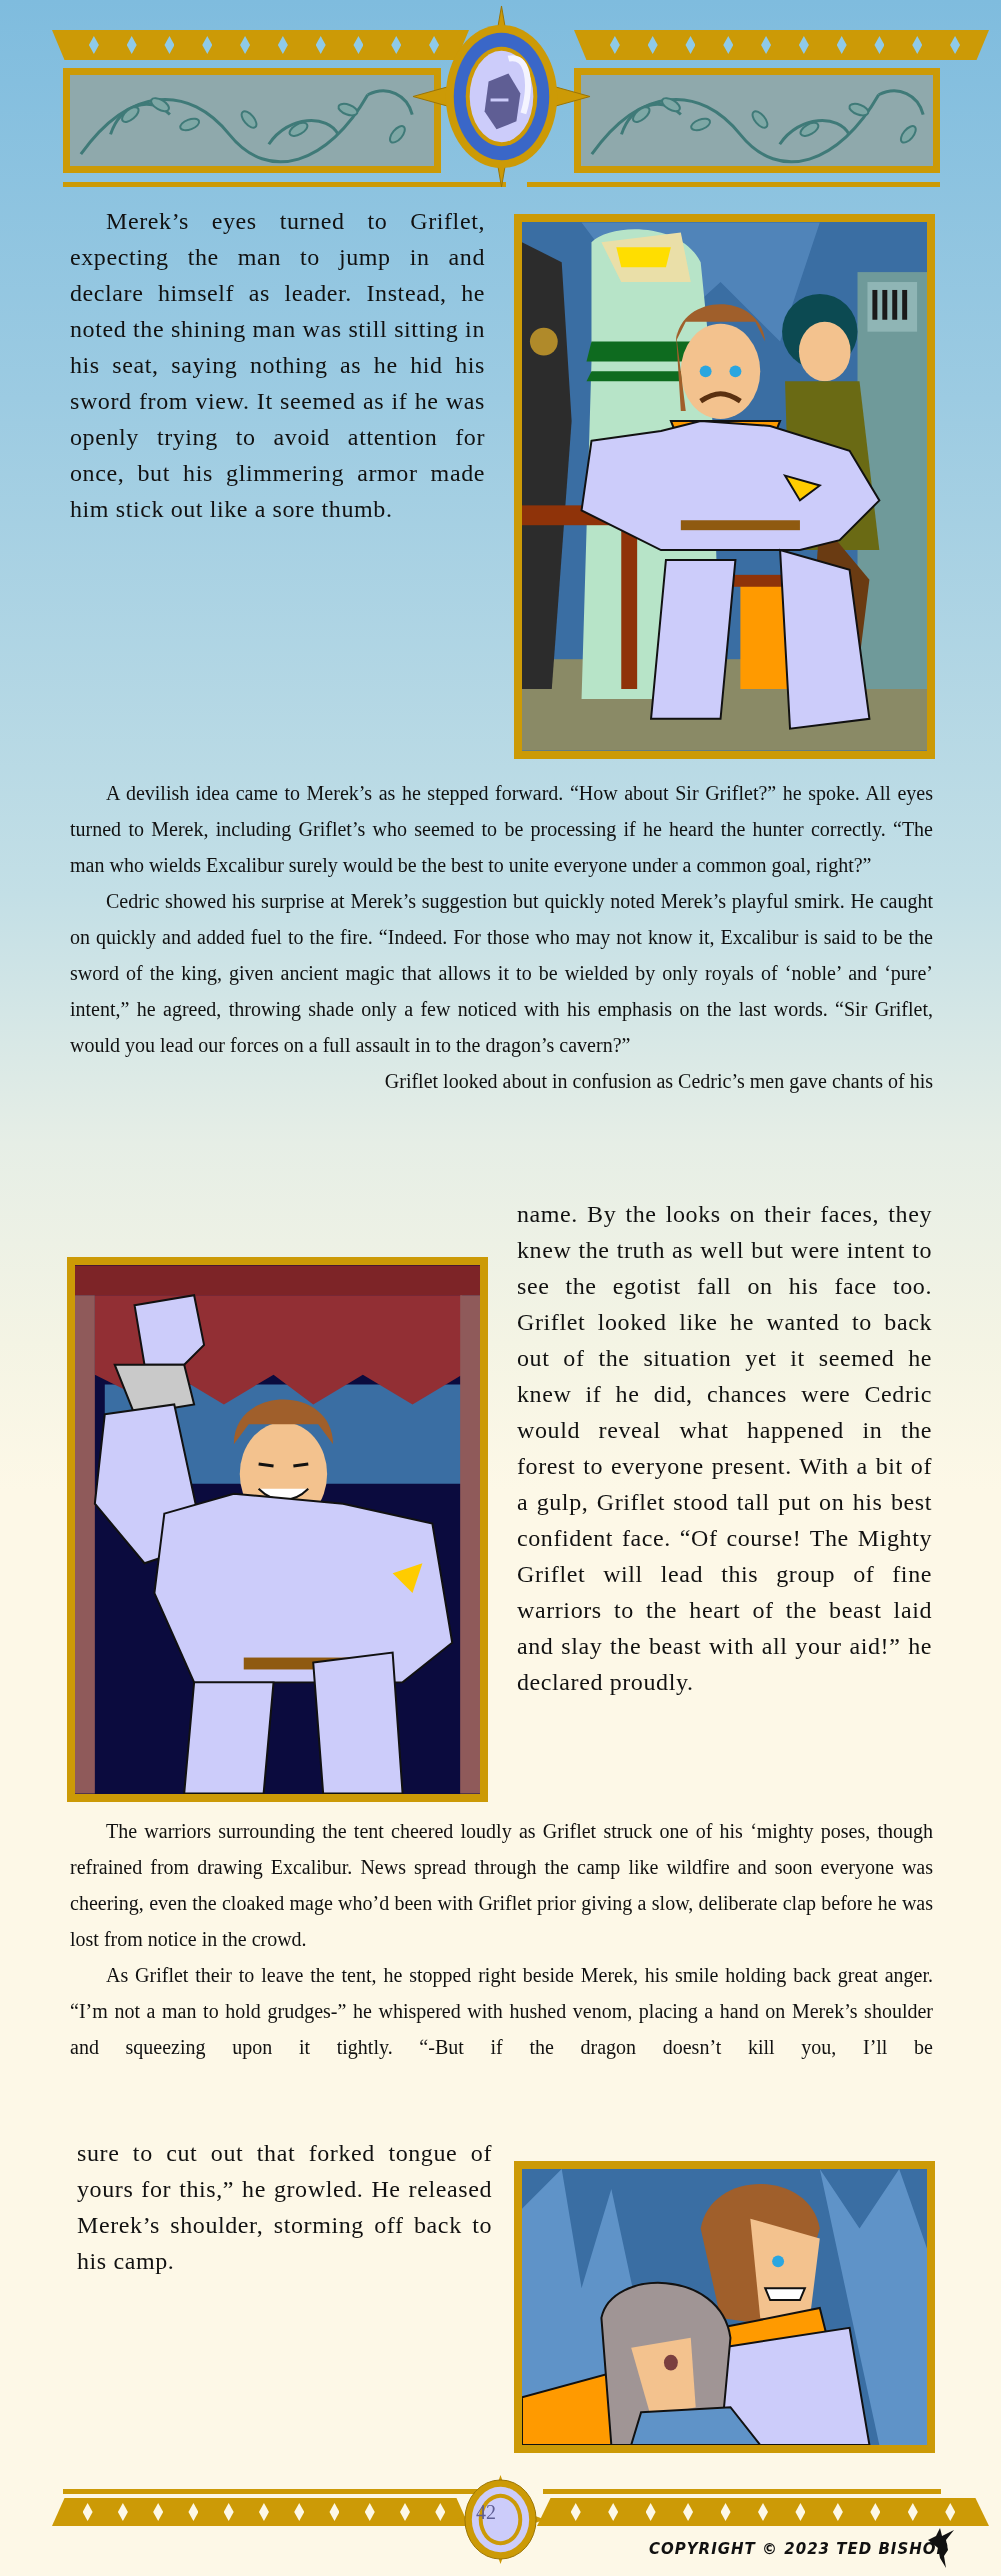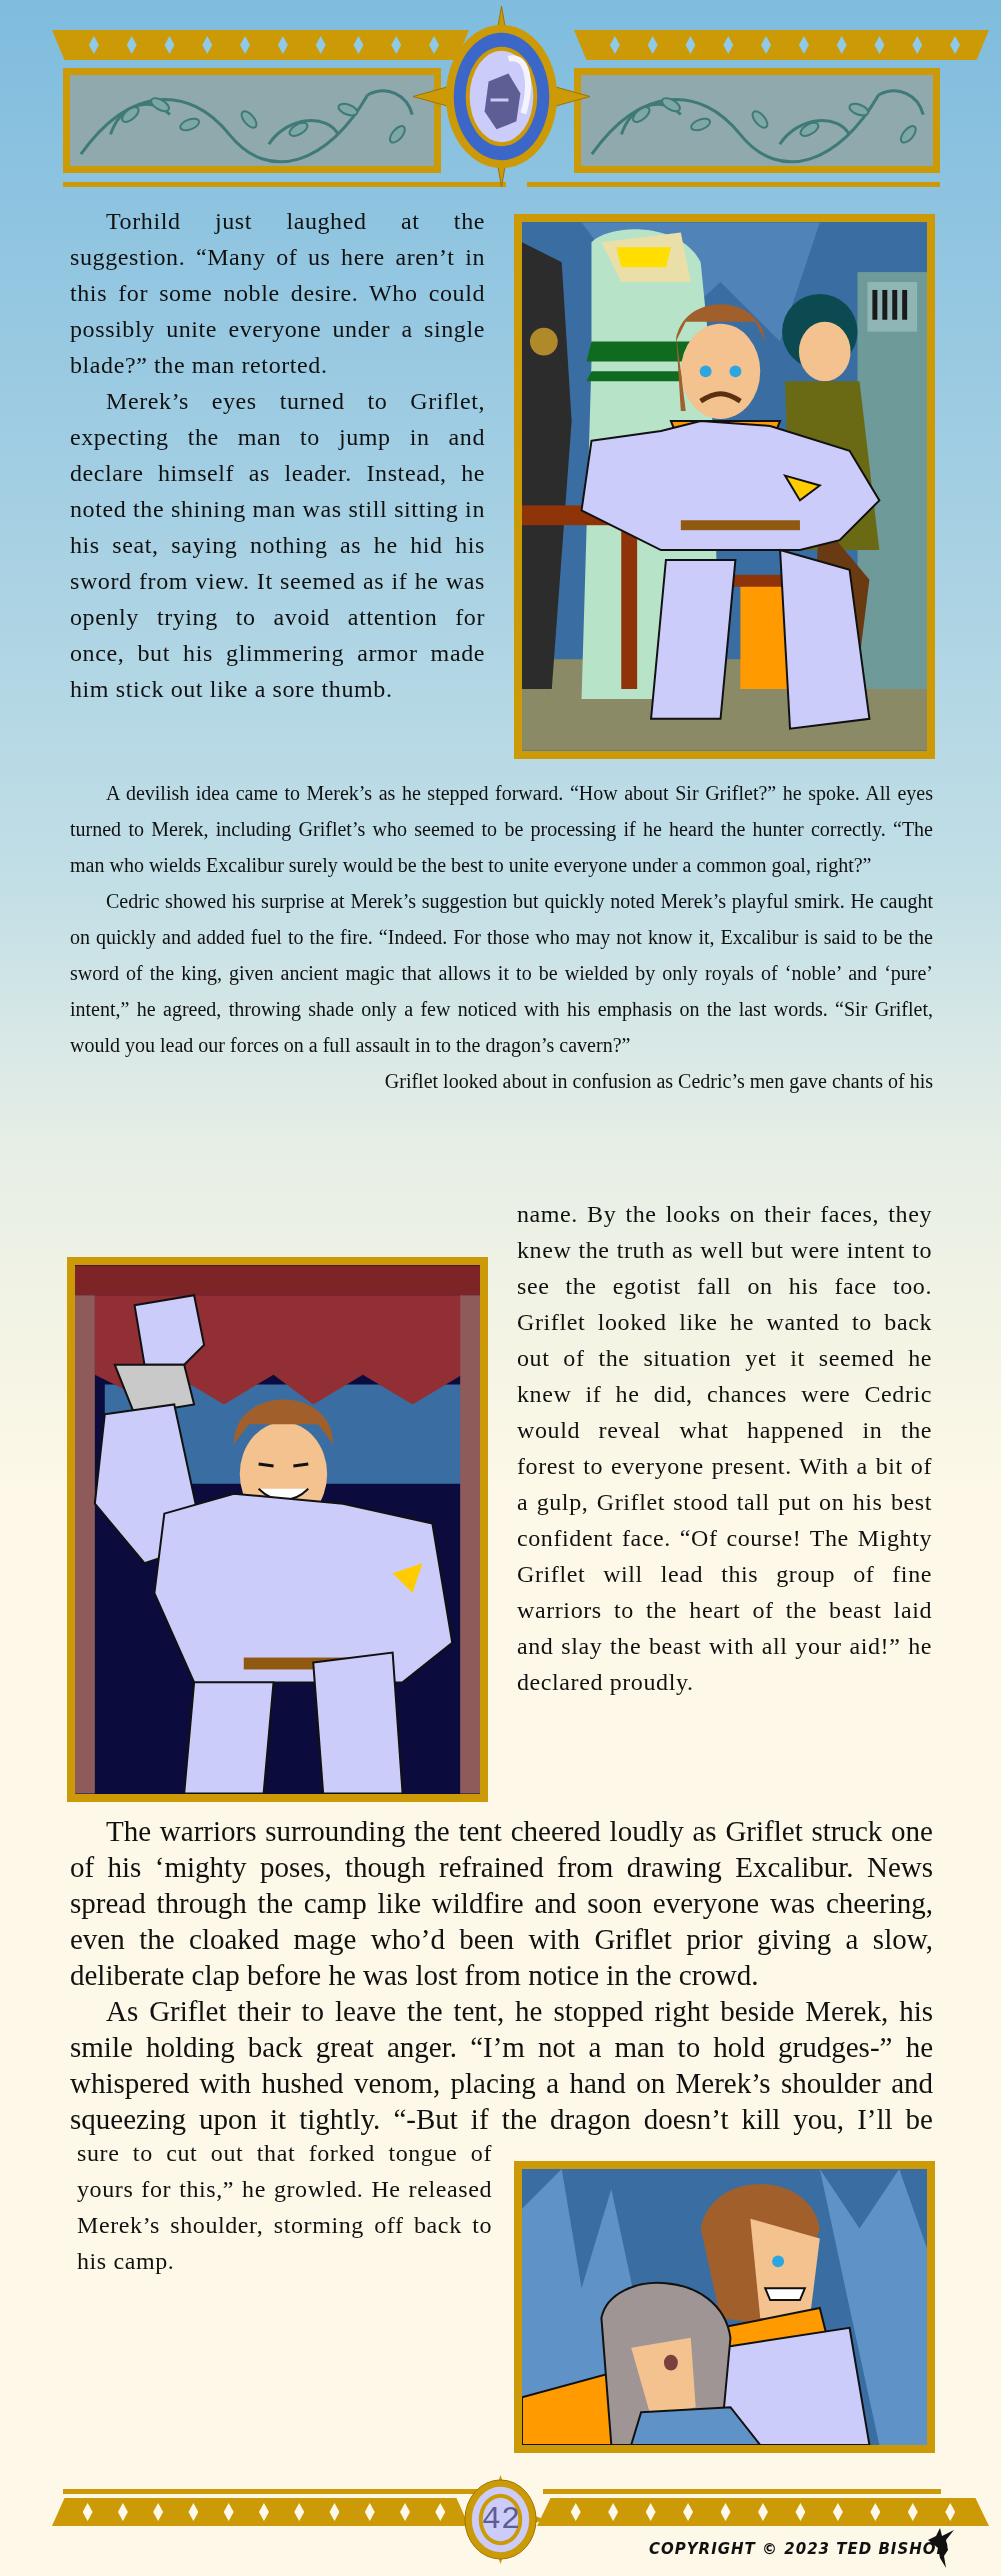--- a/index.html
+++ b/index.html
@@ -114,35 +114,34 @@
     <ellipse cx="93" cy="93" rx="48" ry="64" fill="#3a67c8"></ellipse>
     <ellipse cx="93" cy="93" rx="36" ry="50" fill="#cc9a06"></ellipse>
     <ellipse cx="93" cy="93" rx="32" ry="46" fill="#ccccfa"></ellipse>
     <path d="M100 55 C 120 50, 124 80, 115 110" fill="none" stroke="#f4f4ff" stroke-width="6"></path>
     <path d="M80 78 L 100 70 L 112 90 L 108 118 L 88 126 L 76 108 Z" fill="#5f5e94"></path>
     <rect x="82" y="95" width="18" height="3" fill="#ccccfa"></rect>
   </svg>
 </div>
 
 <div class="txt" style="left:70px;top:203px;width:415px;">
-  <p>Torhild just laughed at the suggestion. “Many of us here aren’t in this for some noble desire. Who could possibly unite everyone under a single blade?” the man retorted.</p>
   <p>Merek’s eyes turned to Griflet, expecting the man to jump in and declare himself as leader. Instead, he noted the shining man was still sitting in his seat, saying nothing as he hid his sword from view. It seemed as if he was openly trying to avoid attention for once, but his glimmering armor made him stick out like a sore thumb.</p>
 </div>
 
 <div class="txt cond" style="left:70px;top:775px;width:863px;letter-spacing:0;font-size:20px;line-height:36px;">
   <p>A devilish idea came to Merek’s as he stepped forward. “How about Sir Griflet?” he spoke. All eyes turned to Merek, including Griflet’s who seemed to be processing if he heard the hunter correctly. “The man who wields Excalibur surely would be the best to unite everyone under a common goal, right?”</p>
   <p>Cedric showed his surprise at Merek’s suggestion but quickly noted Merek’s playful smirk. He caught on quickly and added fuel to the fire. “Indeed. For those who may not know it, Excalibur is said to be the sword of the king, given ancient magic that allows it to be wielded by only royals of ‘noble’ and ‘pure’ intent,” he agreed, throwing shade only a few noticed with his emphasis on the last words. “Sir Griflet, would you lead our forces on a full assault in to the dragon’s cavern?”</p>
   <p style="text-align:right;">Griflet looked about in confusion as Cedric’s men gave chants of his</p>
 </div>
 
 <div class="txt" style="left:517px;top:1196px;width:415px;">
   <p class="noindent">name. By the looks on their faces, they knew the truth as well but were intent to see the egotist fall on his face too. Griflet looked like he wanted to back out of the situation yet it seemed he knew if he did, chances were Cedric would reveal what happened in the forest to everyone present. With a bit of a gulp, Griflet stood tall put on his best confident face. “Of course! The Mighty Griflet will lead this group of fine warriors to the heart of the beast laid and slay the beast with all your aid!” he declared proudly.</p>
 </div>
 
-<div class="txt cond" style="left:70px;top:1813px;width:863px;letter-spacing:0;font-size:29px;line-height:36px;">
+<div class="txt cond" style="left:70px;top:1813px;width:863px;letter-spacing:0;font-size:20px;line-height:36px;">
   <p>The warriors surrounding the tent cheered loudly as Griflet struck one of his ‘mighty poses, though refrained from drawing Excalibur. News spread through the camp like wildfire and soon everyone was cheering, even the cloaked mage who’d been with Griflet prior giving a slow, deliberate clap before he was lost from notice in the crowd.</p>
   <p style="text-align-last:justify;">As Griflet their to leave the tent, he stopped right beside Merek, his smile holding back great anger. “I’m not a man to hold grudges-” he whispered with hushed venom, placing a hand on Merek’s shoulder and squeezing upon it tightly. “-But if the dragon doesn’t kill you, I’ll be</p>
 </div>
 
 <div class="txt" style="left:77px;top:2135px;width:415px;">
   <p class="noindent">sure to cut out that forked tongue of yours for this,” he growled. He released Merek’s shoulder, storming off back to his camp.</p>
 </div>
 
 <div class="frame" style="left:514px;top:214px;width:421px;height:545px;">
   <div class="art" style="background:#3a6ea3;">
@@ -284,20 +283,20 @@
   <svg class="abs" style="left:456px;top:2475px;" width="89" height="89" viewBox="0 0 90 90">
     <polygon points="45,0 52,20 38,20" fill="#cc9a06"></polygon>
     <polygon points="45,90 52,70 38,70" fill="#cc9a06"></polygon>
     <polygon points="0,45 20,38 20,52" fill="#cc9a06"></polygon>
     <polygon points="90,45 70,38 70,52" fill="#cc9a06"></polygon>
     <ellipse cx="45" cy="45" rx="36" ry="40" fill="#cc9a06" stroke="#9a7405"></ellipse>
     <ellipse cx="45" cy="45" rx="29" ry="33" fill="#ccccfa"></ellipse>
     <ellipse cx="45" cy="45" rx="22" ry="26" fill="#cc9a06"></ellipse>
     <ellipse cx="45" cy="45" rx="18" ry="22" fill="#ccccfa"></ellipse>
   </svg>
-  <div class="abs" style="left:476px;top:2501px;width:50px;text-align:center;font-family:Liberation Mono, monospace;font-size:32px;color:#5f5e94;">42</div>
+  <div class="abs" style="left:476px;top:2501px;width:50px;text-align:left;font-family:Liberation Serif, serif;font-size:20px;color:#5f5e94;">42</div>
 
   <div class="copyright" style="left:649px;top:2540px;">COPYRIGHT © 2023 TED BISHOP</div>
   <svg class="abs" style="left:926px;top:2526px;" width="30" height="44" viewBox="0 0 30 44">
     <path d="M2 14 L10 10 L14 2 L16 10 L28 4 L20 14 L22 24 L18 30 L20 42 L14 32 L12 22 Z" fill="#111"></path>
   </svg>
 </div>
 
 
 </body></html>

